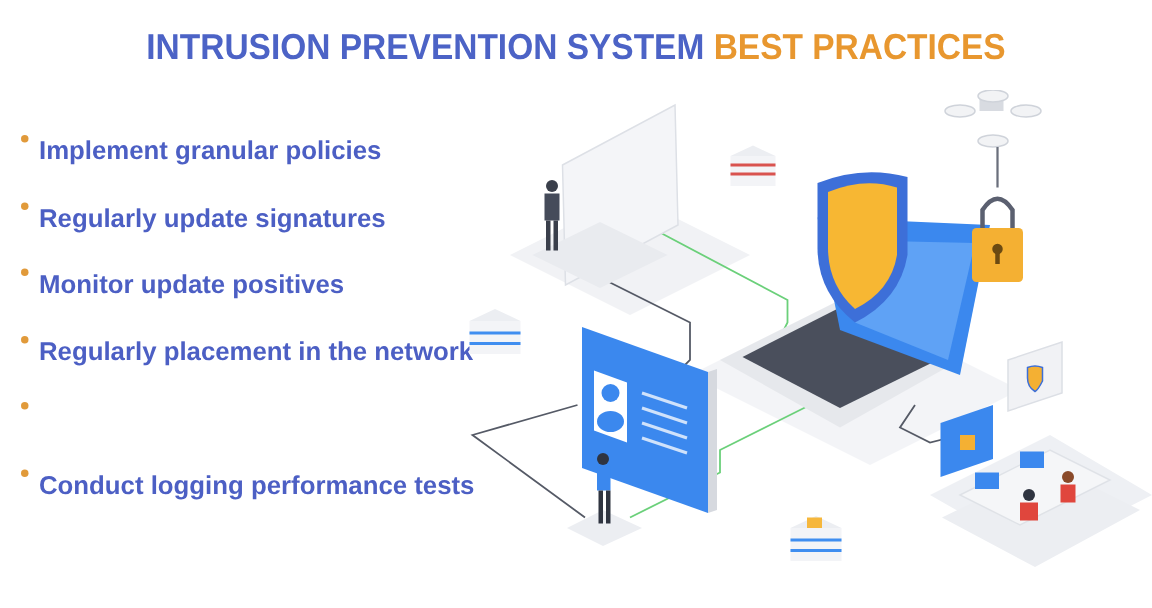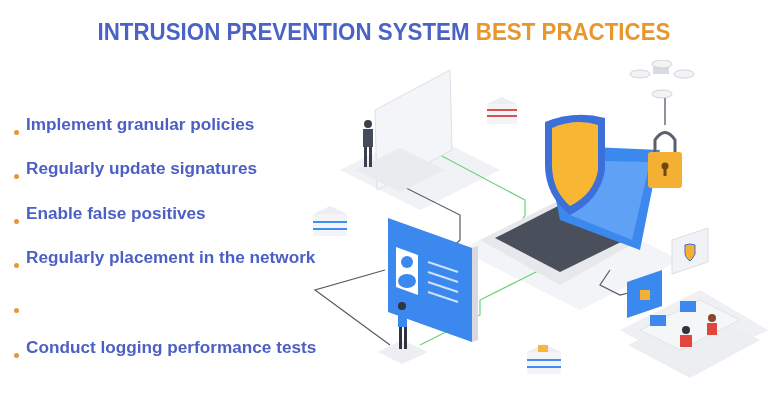--- a/index.html
+++ b/index.html
@@ -1,21 +1,21 @@
 <!DOCTYPE html>
 <html><head>
 <meta charset="utf-8">
 <style>
   html, body { margin:0; padding:0; }
   body { width:768px; height:405px; background:#ffffff; position:relative; overflow:hidden; font-family:"Liberation Sans", sans-serif; }
   .title { position:absolute; top:18px; left:0; width:768px; text-align:center; font-weight:bold; font-size:24px; letter-spacing:0px; transform:scaleX(0.93); transform-origin:center; white-space:nowrap; }
   .title .t1 { color:#4c63c6; }
   .title .t2 { color:#e8972f; }
   .list { position:absolute; left:14px; top:90px; margin:0; padding:0; list-style:none; }
-  .list li { height:44.6px; display:flex; align-items:flex-end; font-weight:bold; font-size:17.2px; color:#4c5fc4; white-space:nowrap; }
+  .list li { height:44.6px; display:flex; align-items:flex-start; font-weight:bold; font-size:17.2px; color:#4c5fc4; white-space:nowrap; }
   .list li .dot { display:inline-block; width:5px; height:5px; border-radius:50%; background:#e19a3a; margin-right:7px; }
   .illus { position:absolute; left:300px; top:60px; width:468px; height:345px; }
 </style>
 </head>
 <body>
 
 <div class="title">
   <span class="t1">INTRUSION PREVENTION SYSTEM</span>
   <span class="t2">BEST PRACTICES</span>
 </div>
@@ -24,21 +24,21 @@
   <li>
       <span class="dot"></span>
       <span>Implement granular policies</span>
     </li>
   <li>
       <span class="dot"></span>
       <span>Regularly update signatures</span>
     </li>
   <li>
       <span class="dot"></span>
-      <span>Enable false positives</span>
+      <span>Monitor update positives</span>
     </li>
   <li>
       <span class="dot"></span>
       <span>Regularly placement in the network</span>
     </li>
   <li>
       <span class="dot"></span>
     </li>
   <li>
       <span class="dot"></span>

